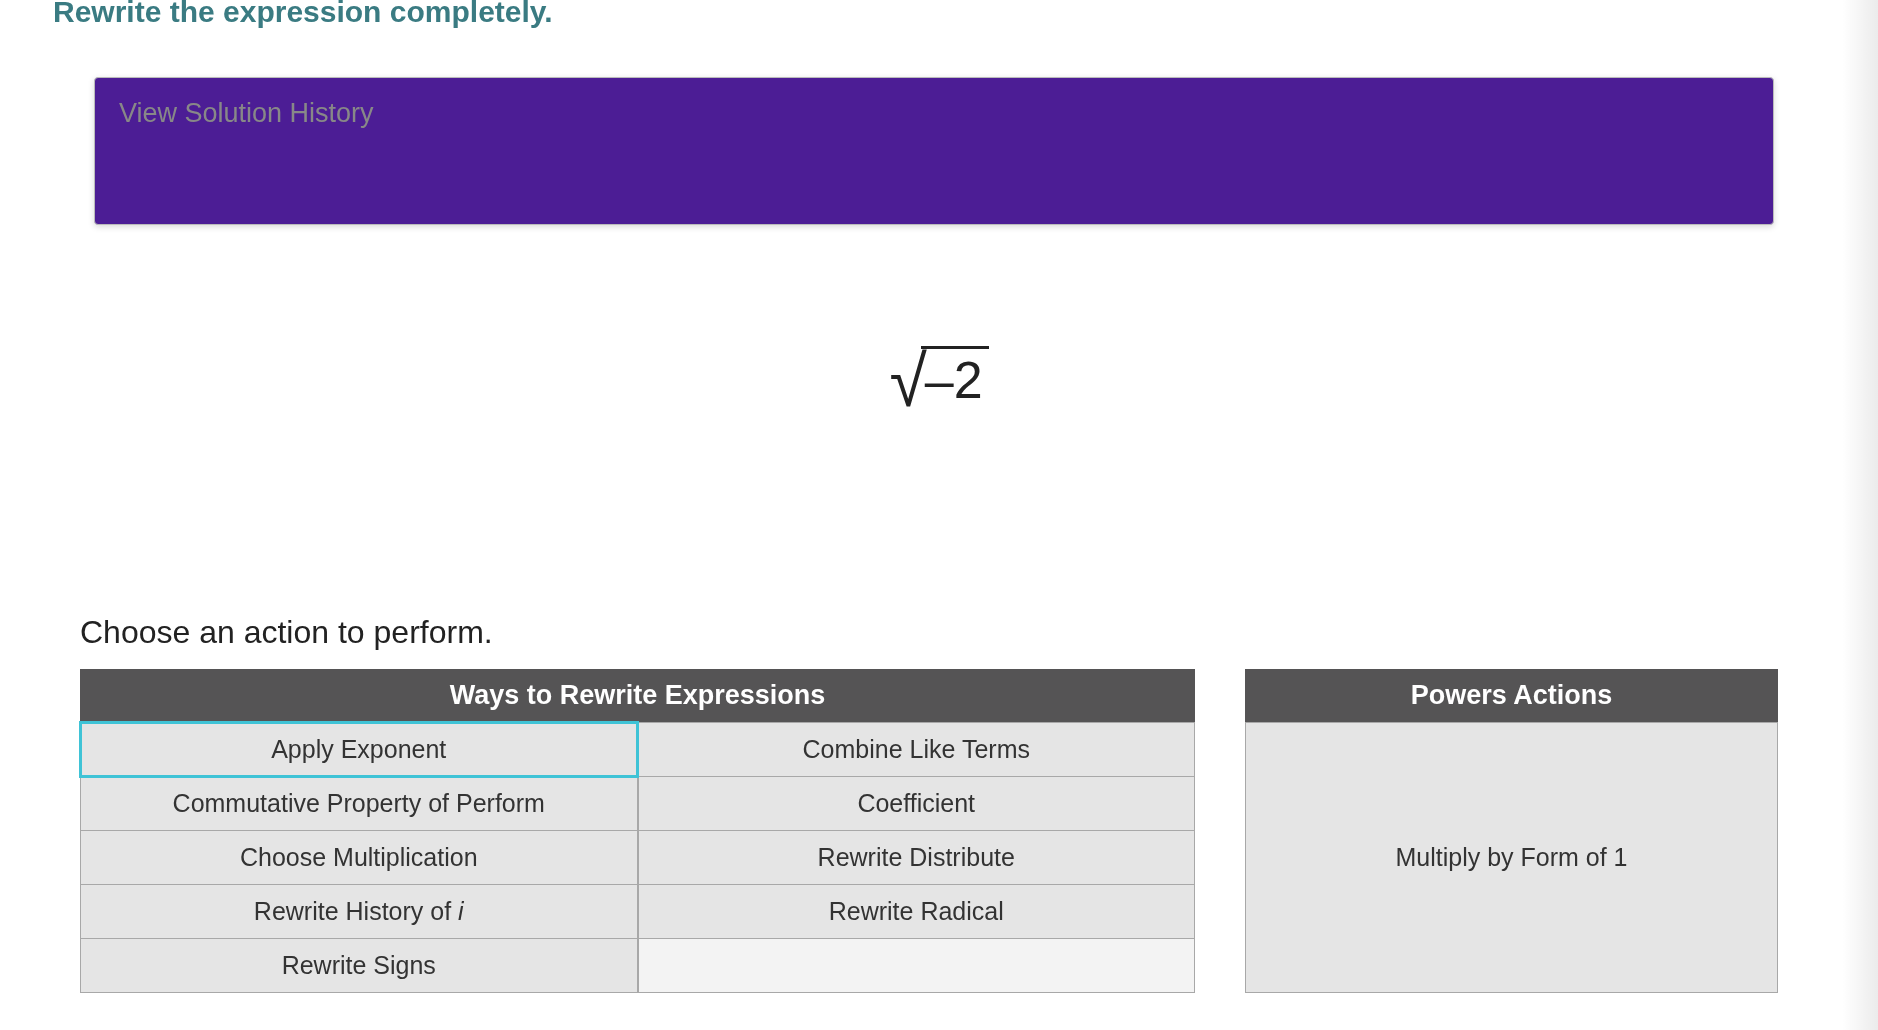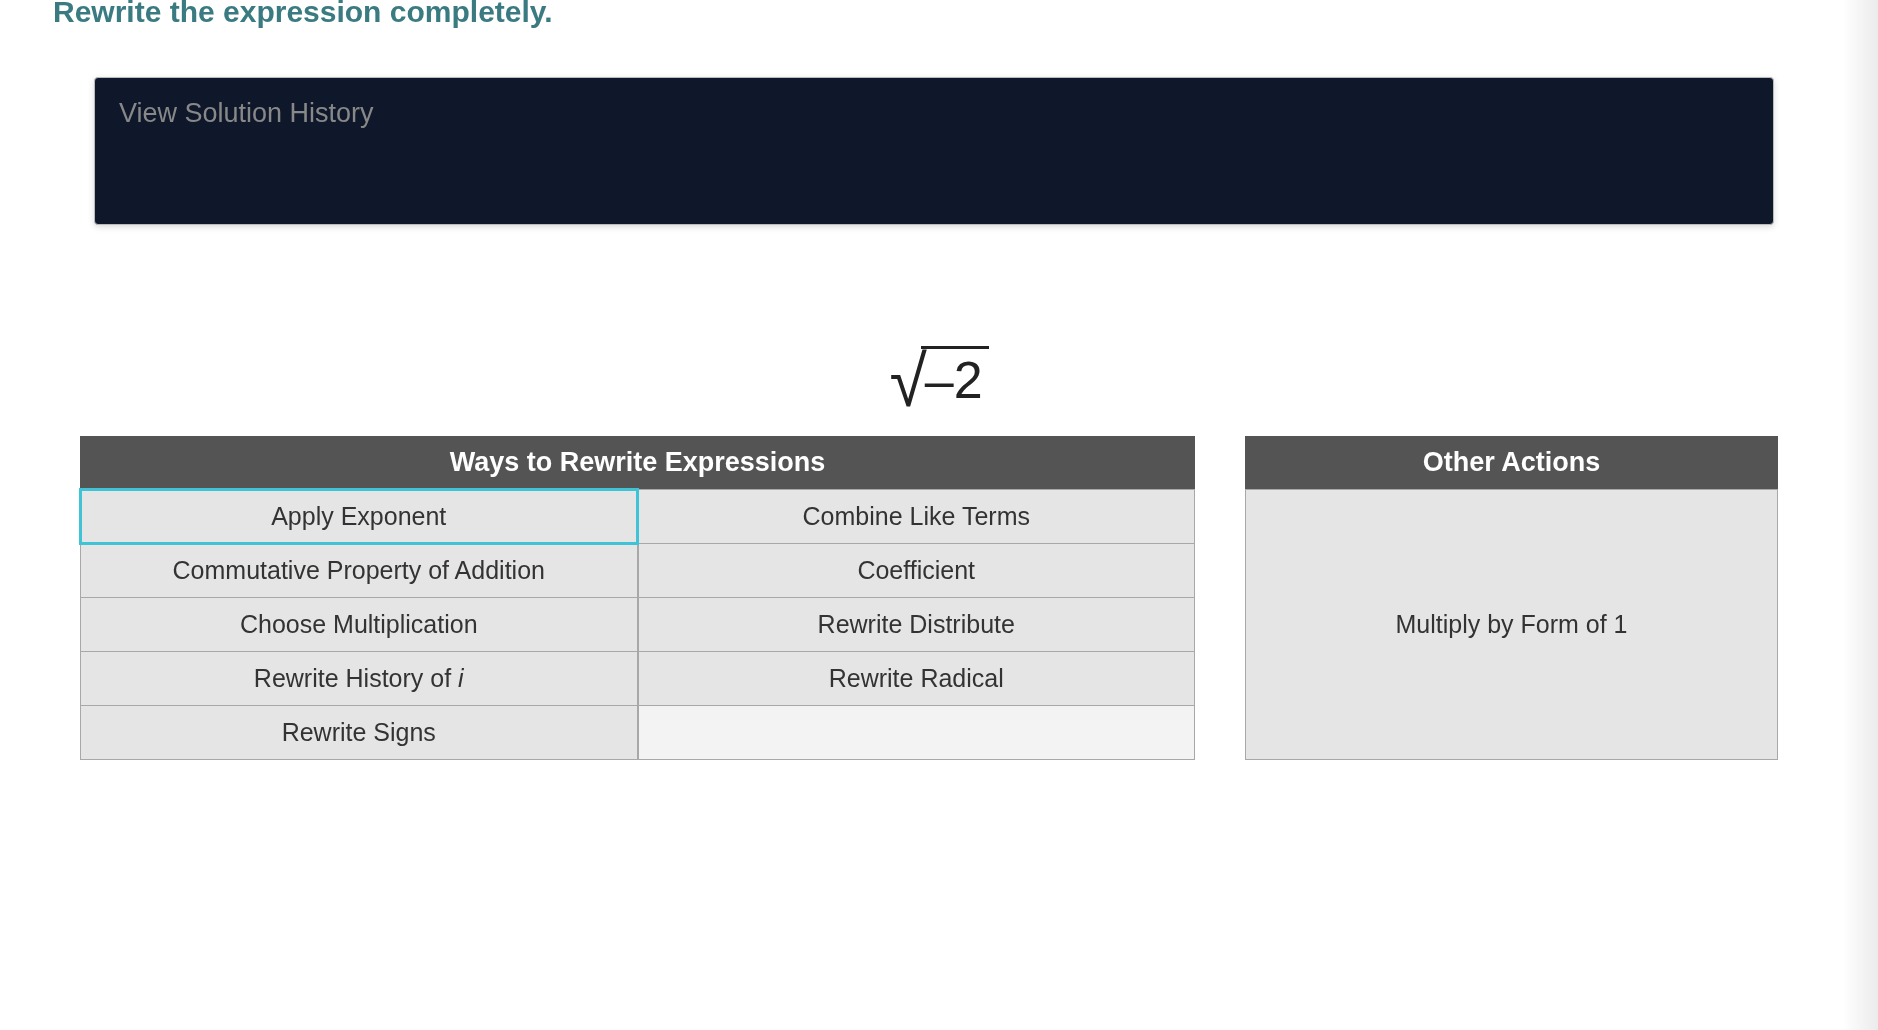--- a/index.html
+++ b/index.html
@@ -24,21 +24,21 @@
   .history-box {
     margin-top: 48px;
     margin-left: 44px;
     width: 1680px;
     height: 148px;
     border: 1px solid #bbb;
     border-radius: 4px;
     box-shadow: 0 2px 6px rgba(0,0,0,0.15);
     padding: 20px 24px;
     cursor: pointer;
-    background: #0f172a;
+    background: #4c1d95;
   }
   .history-label {
     font-size: 27px;
     color: #888;
   }
   .expression-area {
     margin-top: 115px;
     width: 100%;
     text-align: center;
   }
@@ -130,56 +130,57 @@
   <div class="history-box">
     <div class="history-label">View Solution History</div>
   </div>
 
   <div class="expression-area">
     <span class="sqrt-wrap">
       <span class="radical-symbol">√</span><span class="radicand">–2</span>
     </span>
   </div>
 
+  <div class="choose-label">Choose an action to perform.</div>
 
   <div class="actions-row">
     <table class="actions-table rewrite-table">
       <thead>
         <tr>
             <th class="table-header" colspan="2">Ways to Rewrite Expressions</th>
           </tr>
       </thead>
       <tbody>
         <tr>
           <td class="action-cell selected">Apply Exponent</td>
           <td class="action-cell">Combine Like Terms</td>
         </tr>
         <tr>
-          <td class="action-cell">Commutative Property of Addition</td>
+          <td class="action-cell">Commutative Property of Perform</td>
           <td class="action-cell">Coefficient</td>
         </tr>
         <tr>
           <td class="action-cell">Choose Multiplication</td>
           <td class="action-cell">Rewrite Distribute</td>
         </tr>
         <tr>
           <td class="action-cell"><span>Rewrite History of </span><span class="italic">i</span></td>
           <td class="action-cell">Rewrite Radical</td>
         </tr>
         <tr>
           <td class="action-cell">Rewrite Signs</td>
           <td class="action-cell empty"></td>
         </tr>
       </tbody>
     </table>
 
     <table class="actions-table other-table">
       <thead>
         <tr>
-            <th class="table-header">Other Actions</th>
+            <th class="table-header">Powers Actions</th>
           </tr>
       </thead>
       <tbody>
         <tr>
           <td class="action-cell full">Multiply by Form of 1</td>
         </tr>
       </tbody>
     </table>
   </div>
 </div>

